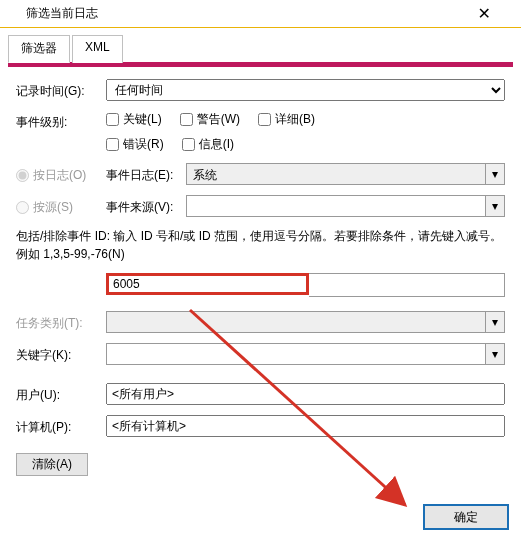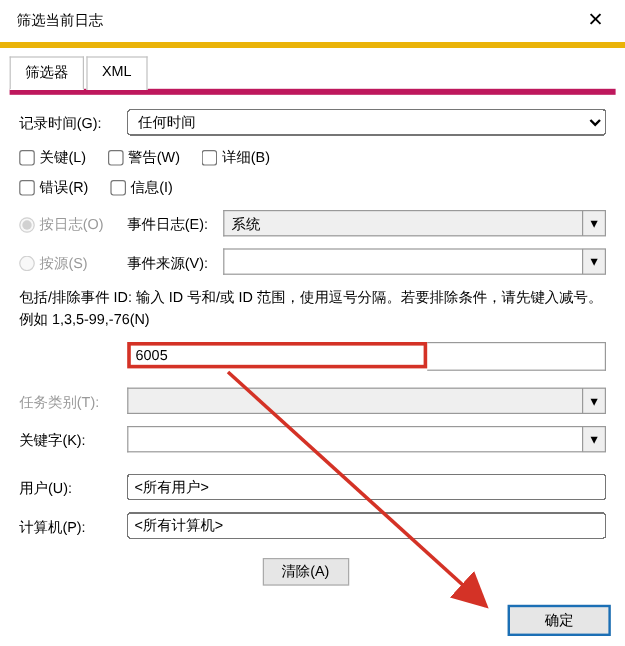--- a/index.html
+++ b/index.html
@@ -9,23 +9,23 @@
     font-size: 12px;
     background: #fff;
     width: 521px;
     height: 538px;
     position: relative;
   }
   .titlebar {
     display: flex;
     align-items: center;
     justify-content: space-between;
-    height: 40px;
-    padding: 0 12px;
-    border-bottom: 5px solid #eab308;
+    height: 28px;
+    padding: 0 24px;
+    border-bottom: 1px solid #eab308;
   }
   .titlebar .title { padding-left: 2px; }
   .titlebar .close {
     font-size: 16px;
     line-height: 16px;
     cursor: pointer;
     padding: 0 6px;
   }
   .content { padding: 6px 8px 8px 8px; }
   .tabs {
@@ -97,38 +97,38 @@
   .check { display: inline-flex; align-items: center; gap: 4px; }
   .check input { width: 13px; height: 13px; margin: 0; }
   .radio { display: inline-flex; align-items: center; gap: 4px; }
   .radio input { margin: 0; }
   .hint {
     line-height: 1.5;
     margin: 8px 0 10px 0;
   }
   .event-id-row { margin-bottom: 14px; }
   .event-id-input {
-    width: 250px;
+    width: 203px;
     height: 24px;
     border: 3px solid #d43226;
     padding: 1px 6px;
     font-size: 13px;
     font-family: inherit;
   }
   .event-id-rest {
     flex: 1;
     height: 24px;
     border: 1px solid #999;
     border-left: none;
     margin-left: 0;
   }
   .offset-field { margin-left: 90px; flex: 1; }
   .btn-row {
     display: flex;
-    justify-content: center;
+    justify-content: flex-start;
     padding: 6px 12px 0 0;
   }
   .btn {
     min-width: 72px;
     height: 23px;
     border: 1px solid #aaa;
     background: #e6e6e6;
     font-family: inherit;
     font-size: 12px;
     cursor: pointer;
@@ -172,20 +172,21 @@
     <div class="row">
       <div class="label">记录时间(G):</div>
       <div class="field">
         <select class="full">
           <option>任何时间</option>
         </select>
       </div>
     </div>
 
     <div class="row row-top">
+      <div class="label">事件级别:</div>
       <div class="field">
         <div class="checks" style="margin-bottom:8px;">
           <label class="check">
             <input type="checkbox" style="">
             <span>关键(L)</span>
           </label>
           <label class="check">
             <input type="checkbox" style="">
             <span>警告(W)</span>
           </label>

